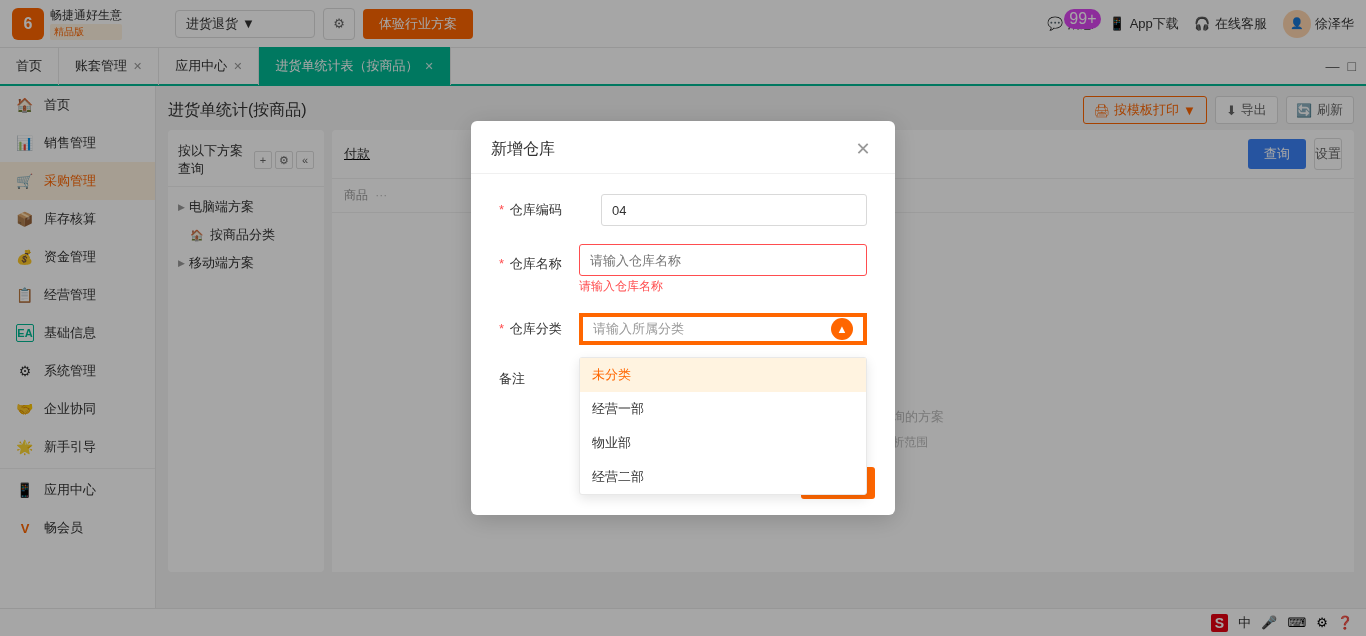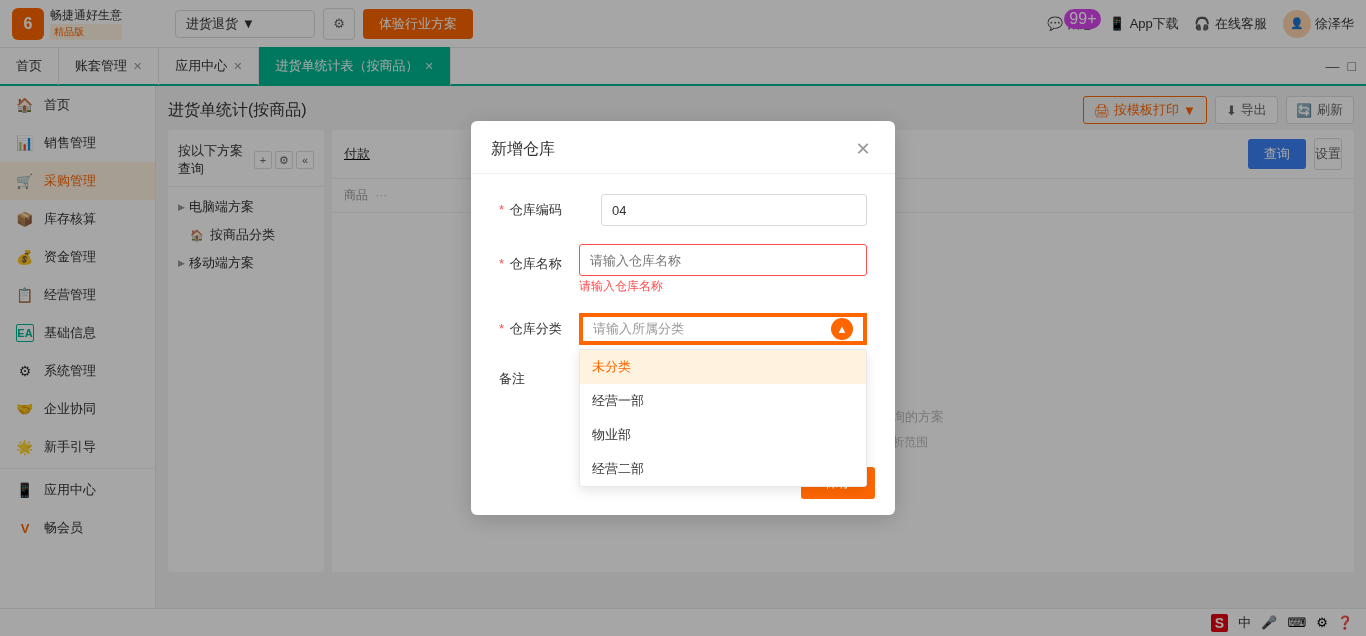--- a/index.html
+++ b/index.html
@@ -56,21 +56,21 @@
     .form-row { display: flex; align-items: flex-start; margin-bottom: 18px; }
     .form-label { width: 80px; font-size: 13px; color: #333; padding-top: 7px; flex-shrink: 0; }
     .form-label .required { color: #ff4d4f; margin-right: 2px; }
     .form-control { flex: 1; height: 32px; border: 1px solid #d9d9d9; border-radius: 3px; padding: 0 10px; font-size: 13px; color: #333; outline: none; }
     .form-control.error { border-color: #ff4d4f; }
     .form-error-msg { color: #ff4d4f; font-size: 12px; margin-top: 4px; }
     .form-control-wrap { flex: 1; position: relative; }
     .form-control-dropdown { width: 100%; height: 32px; border: 4px solid #14532d; border-radius: 0; padding: 0 10px; font-size: 13px; color: #999; outline: none; display: flex; align-items: center; justify-content: space-between; cursor: pointer; background: #fff; }
     .form-control-dropdown.open { border-color: #ff6600; }
     .dropdown-arrow { width: 22px; height: 22px; background: #ff6600; border-radius: 50%; display: flex; align-items: center; justify-content: center; color: #fff; font-size: 11px; flex-shrink: 0; }
-    .dropdown-menu { position: absolute; top: 36px; left: 0; right: 0; background: #fff; border: 1px solid #e8e8e8; border-radius: 3px; box-shadow: 0 4px 12px rgba(0,0,0,0.1); z-index: 200; }
+    .dropdown-menu { position: absolute; top: 44px; left: 0; right: 0; background: #fff; border: 1px solid #e8e8e8; border-radius: 3px; box-shadow: 0 4px 12px rgba(0,0,0,0.1); z-index: 200; }
     .dropdown-item { padding: 8px 12px; font-size: 13px; color: #333; cursor: pointer; }
     .dropdown-item.selected { background: #fff3e0; color: #ff6600; }
     .modal-footer { display: flex; align-items: center; justify-content: flex-end; padding: 10px 20px 16px; gap: 10px; }
     .btn-save { background: #ff6600; color: #fff; border: none; border-radius: 3px; padding: 7px 24px; font-size: 13px; cursor: pointer; }
     .textarea-control { flex: 1; border: 1px solid #d9d9d9; border-radius: 3px; padding: 6px 10px; font-size: 13px; color: #333; outline: none; resize: none; height: 56px; }
     .query-btn { background: #3b82f6; color: #fff; border: none; border-radius: 3px; padding: 6px 16px; font-size: 13px; cursor: pointer; }
     .set-btn { background: #fff; color: #666; border: 1px solid #ddd; border-radius: 3px; padding: 6px 0; font-size: 13px; cursor: pointer; }
 
     .content-wrapper { position: relative; height: 100%; }
     .orange-dot { width: 14px; height: 14px; border-radius: 50%; background: #ff6600; display: flex; align-items: center; justify-content: center; flex-shrink: 0; }

